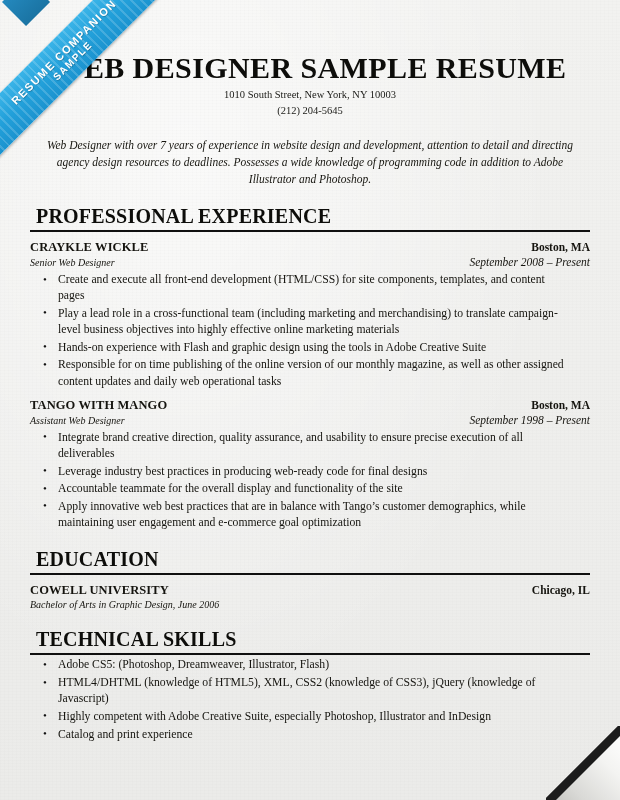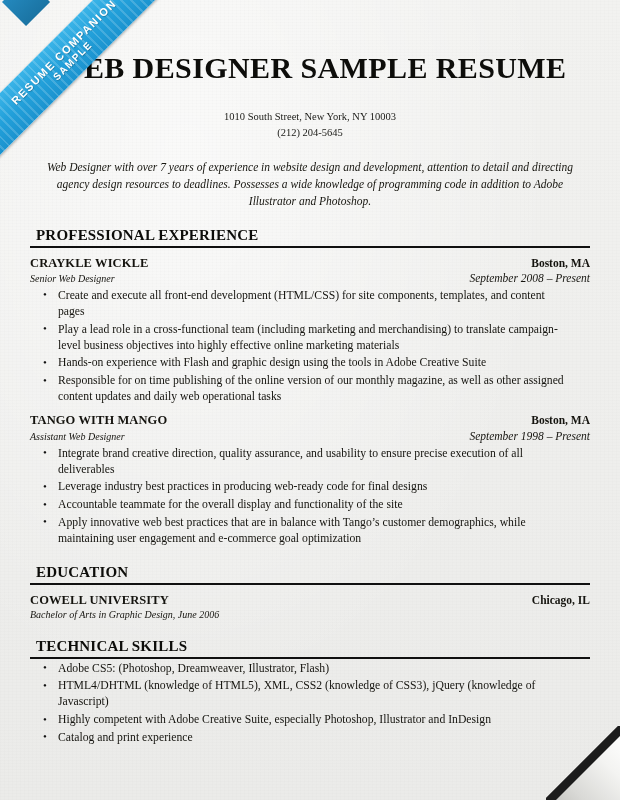--- a/index.html
+++ b/index.html
@@ -54,38 +54,38 @@
     line-height: 1.05;
     color: #0d0d0a;
   }
   .contact-line {
     text-align: center;
     font-size: 10.5px;
     line-height: 1.42;
     margin-top: 2px;
     color: #1a1a16;
   }
-  .contact-line.first { margin-top: 26px; }
+  .contact-line.first { margin-top: 4px; }
 
   .summary {
     font-style: italic;
     font-size: 11.5px;
     line-height: 1.47;
     text-align: center;
     margin: 18px 6px 0 6px;
     color: #16150f;
   }
 
   
   .section {
     margin-top: 16px;
   }
   .section-head {
     font-weight: bold;
-    font-size: 15px;
+    font-size: 20px;
     letter-spacing: .2px;
     padding: 0 0 1px 6px;
     border-bottom: 2.5px solid #101010;
     line-height: 1.25;
     color: #0d0d0a;
   }
 
   
   .entry { margin-top: 7px; }
   .entry-row {

